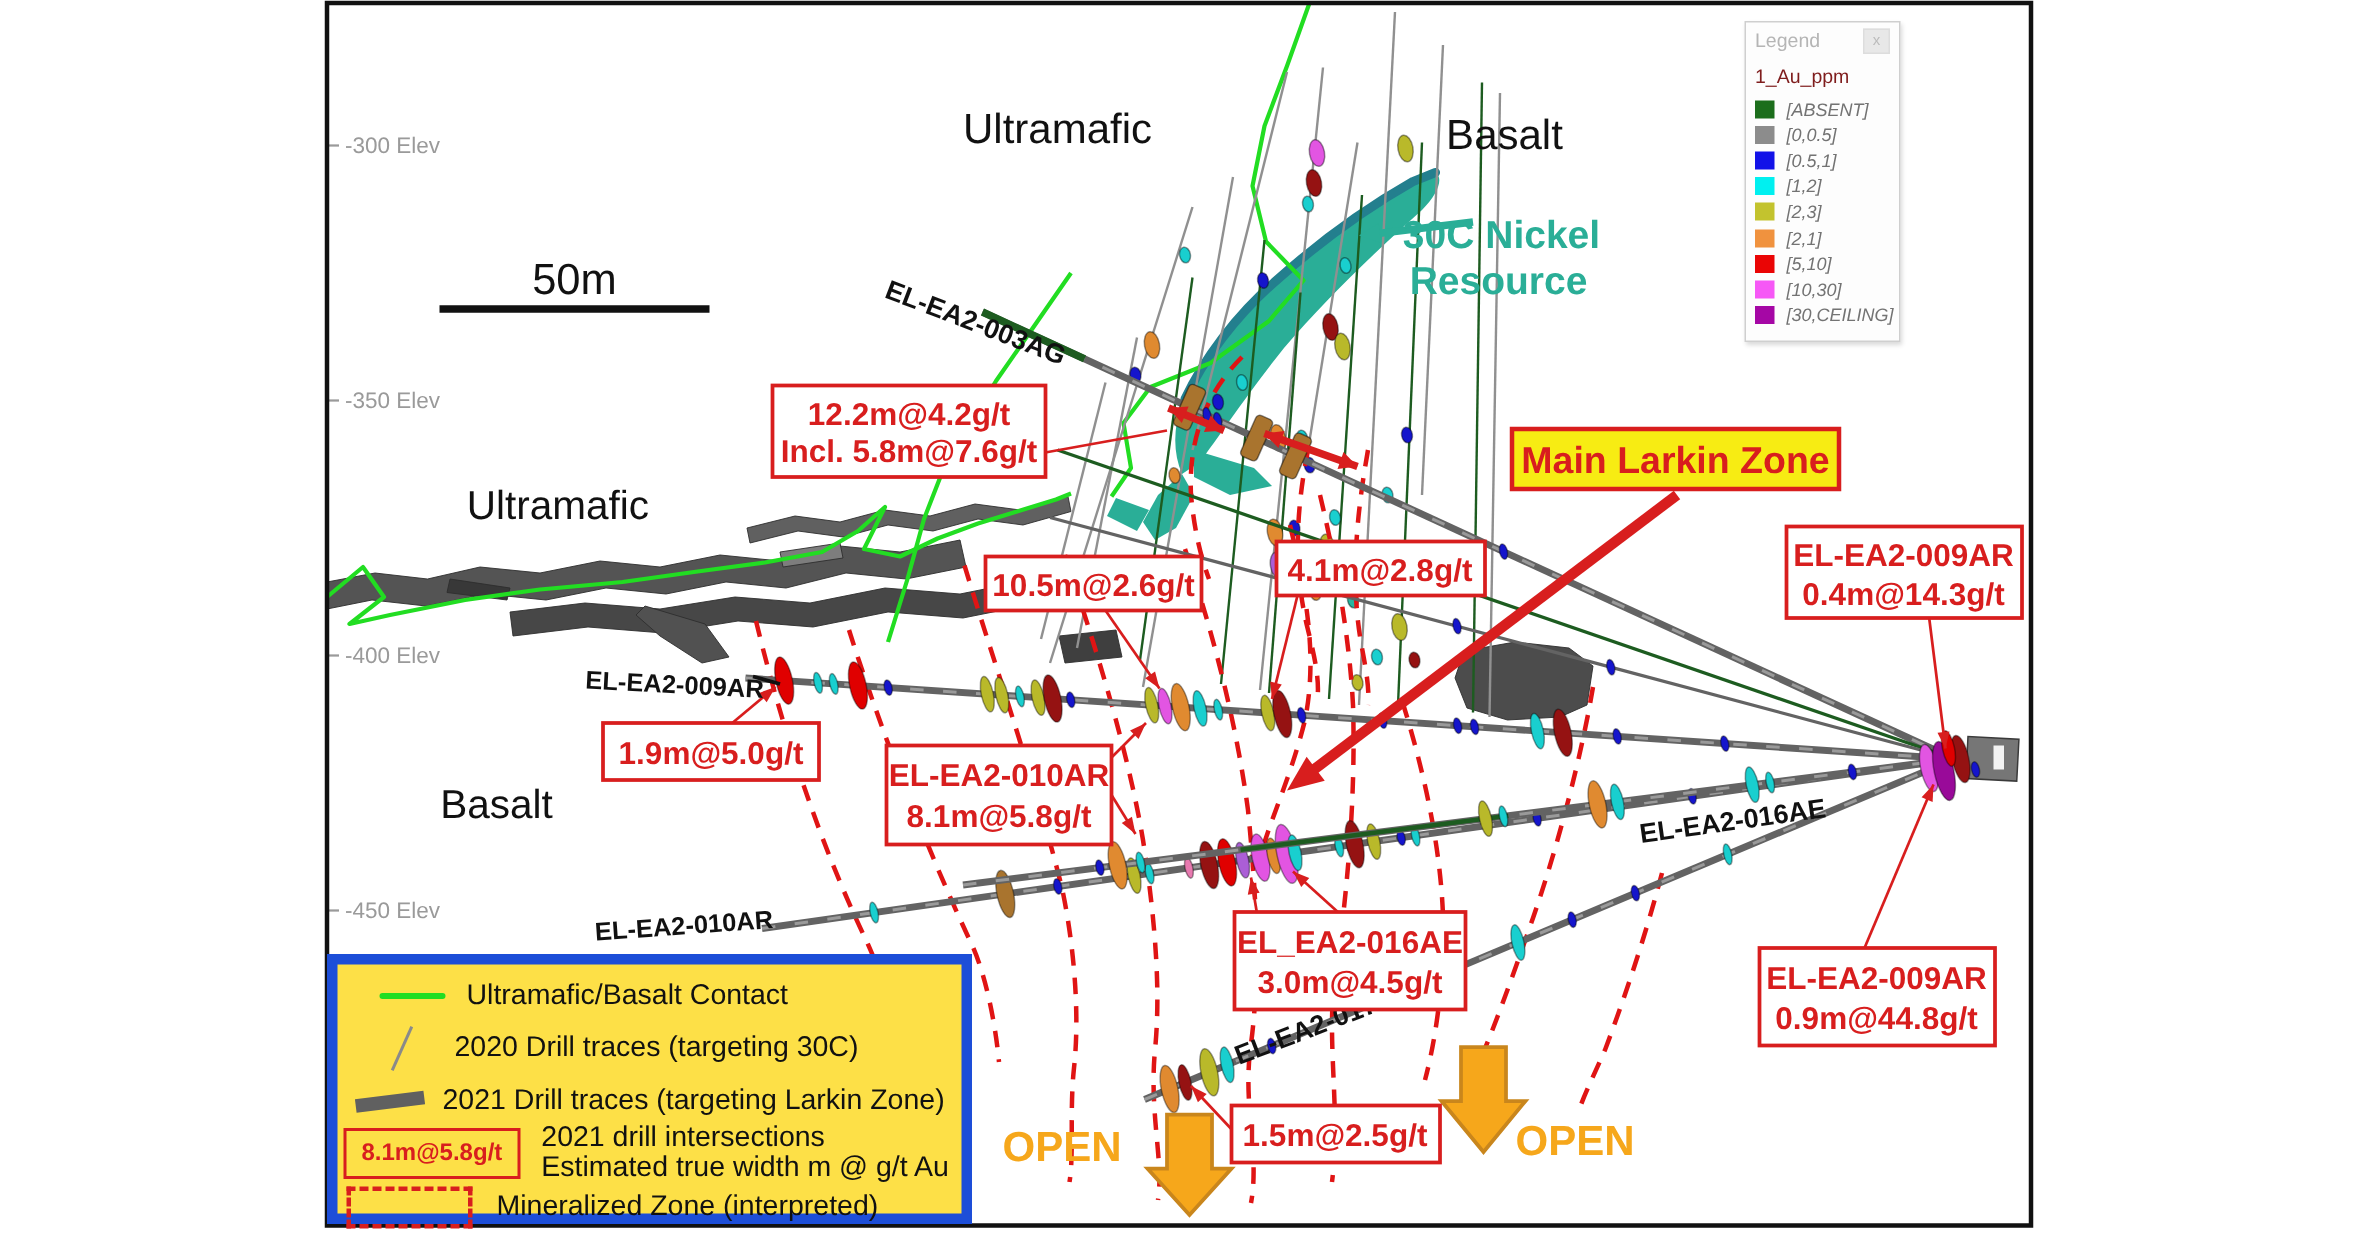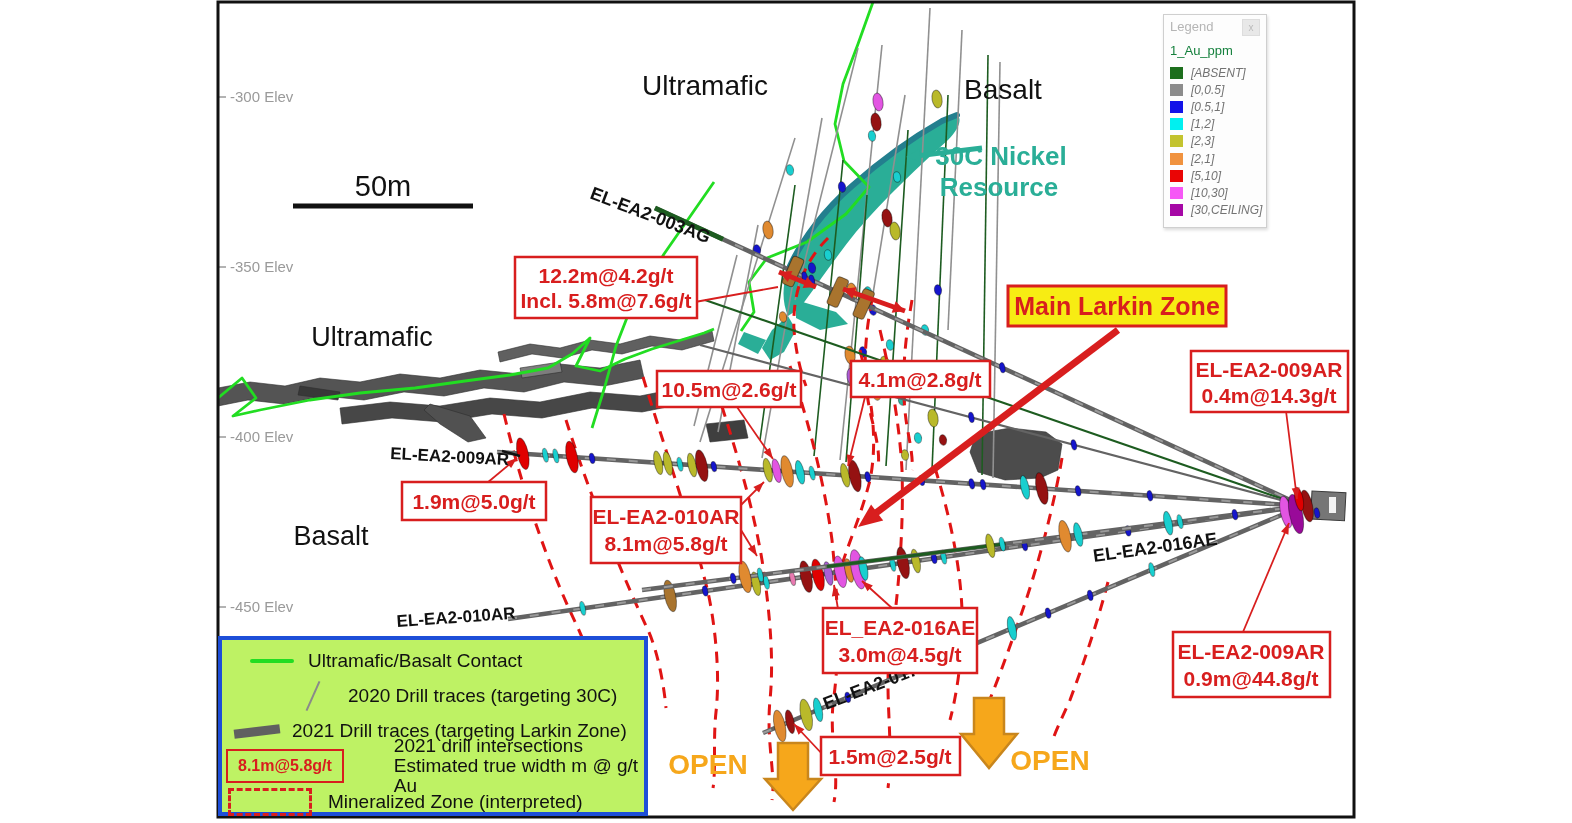--- a/index.html
+++ b/index.html
@@ -6,35 +6,35 @@
   #stage{position:relative;width:1572px;height:823px;background:#ffffff;overflow:hidden;
          font-family:"Liberation Sans",sans-serif;}
   #mapsvg{position:absolute;left:0;top:0;}
   
   .legend-panel{position:absolute;left:1163px;top:14px;width:104px;background:#fdfdfd;
     border:1px solid #cfcfcf;box-shadow:1px 2px 3px rgba(0,0,0,.15);padding:4px 6px 8px 6px;box-sizing:border-box;}
   .lp-header{display:flex;justify-content:space-between;align-items:flex-start;height:20px;}
   .lp-title{color:#b5b5b5;font-size:13px;}
   .lp-close{width:16px;height:15px;background:#e8e8e8;color:#bbbbbb;font-size:10px;line-height:15px;
     text-align:center;border:1px solid #dddddd;cursor:pointer;}
-  .lp-heading{color:#15803d;font-size:13px;margin:4px 0 6px 0;}
+  .lp-heading{color:#7f1d1d;font-size:13px;margin:4px 0 6px 0;}
   .lp-row{display:flex;align-items:center;height:17.2px;}
   .lp-swatch{width:13px;height:12px;margin-right:8px;flex:none;}
   .lp-label{font-size:12px;color:#737373;white-space:nowrap;font-style:italic;}
   
-  .map-legend{position:absolute;left:218px;top:636px;width:430px;height:180px;background:#bef264;
-    border:4px solid #1d4ed8;box-sizing:border-box;font-size:19px;color:#111111;}
+  .map-legend{position:absolute;left:218px;top:636px;width:430px;height:180px;background:#fde047;
+    border:7px solid #1d4ed8;box-sizing:border-box;font-size:19px;color:#111111;}
   .ml-row{position:absolute;left:0;display:flex;align-items:center;}
   .ml-contact-swatch{width:44px;height:4px;background:#22dd22;border-radius:2px;margin:0 14px 0 28px;flex:none;}
   .ml-thin-swatch{width:2px;height:32px;background:#8a8a8a;transform:rotate(24deg);margin:0 34px 0 42px;flex:none;}
   .ml-thick-swatch{width:46px;height:9px;background:#606060;transform:rotate(-7deg);margin:0 12px 0 12px;flex:none;}
   .ml-redbox{border:2px solid #d81e1e;color:#d81e1e;font-weight:bold;font-size:16px;
     padding:6px 10px;margin:0 14px 0 4px;white-space:nowrap;flex:none;}
   .ml-dashed{width:78px;height:22px;border:3px dashed #d81e1e;margin:0 16px 0 6px;flex:none;}
-  .ml-two{line-height:1.05;margin-left:36px;}
+  .ml-two{line-height:1.05;}
 </style>
 </head>
 <body>
 
 <div id="stage">
   <svg id="mapsvg" width="1572" height="823" viewBox="0 0 1572 823">
 
     <g id="gen-geometry">
         <g>
           <path d="M498,352 L530,344 L560,348 L590,340 L620,344 L650,336 L680,340 L712,331 L714,341 L682,350 L652,346 L622,354 L592,350 L562,358 L532,354 L500,362 Z" fill="#606060" stroke="#2e2e2e" stroke-width="0.6"></path>
@@ -606,21 +606,21 @@
           <span class="lp-label">[30,CEILING]</span>
         </div>
       </div>
   </div>
 
   <div class="map-legend">
     <div class="ml-row" style="top:10px;">
       <span class="ml-contact-swatch"></span>
       <span>Ultramafic/Basalt Contact</span>
     </div>
-    <div class="ml-row" style="top:36px;height:40px;padding-left:48px;">
+    <div class="ml-row" style="top:36px;height:40px;">
       <span class="ml-thin-swatch"></span>
       <span>2020 Drill traces (targeting 30C)</span>
     </div>
     <div class="ml-row" style="top:78px;height:26px;">
       <span class="ml-thick-swatch"></span>
       <span>2021 Drill traces (targeting Larkin Zone)</span>
     </div>
     <div class="ml-row" style="top:104px;height:44px;">
       <span class="ml-redbox">8.1m@5.8g/t</span>
       <span class="ml-two">

